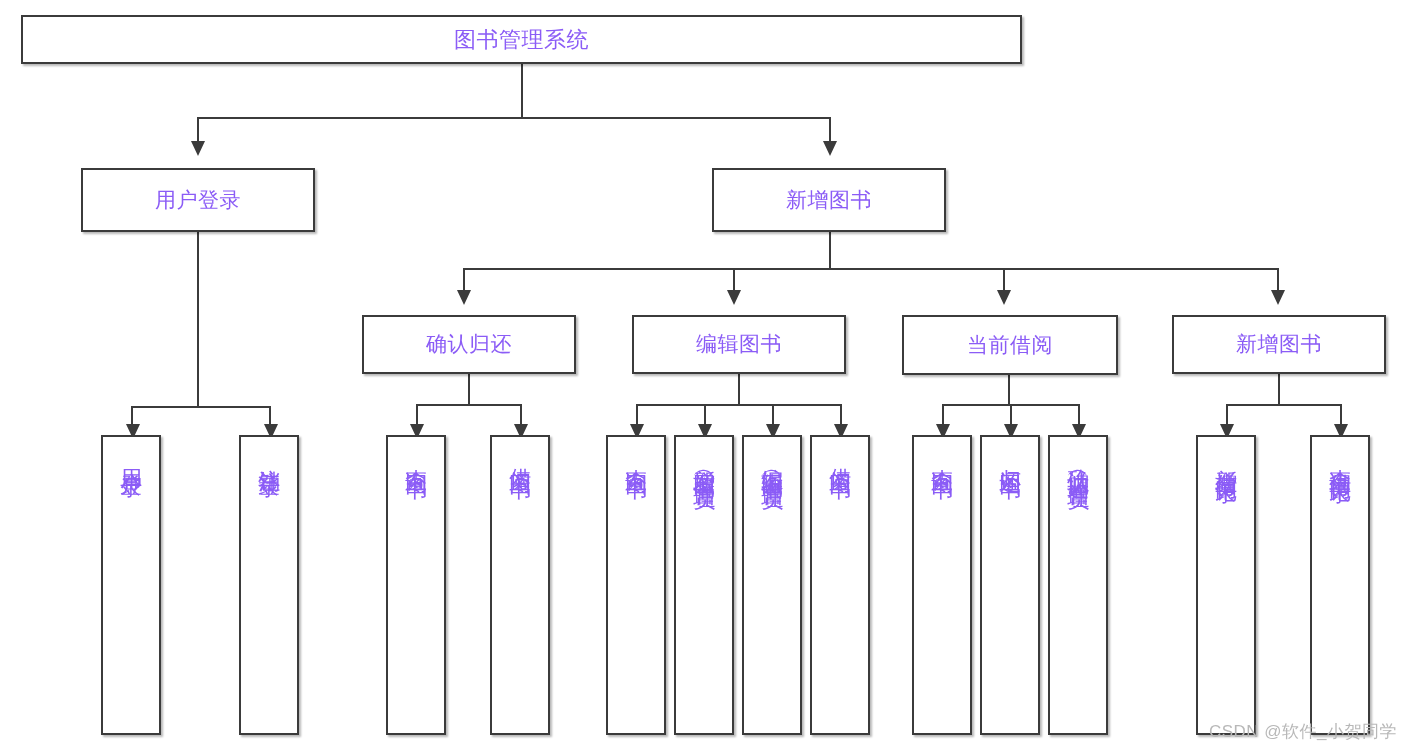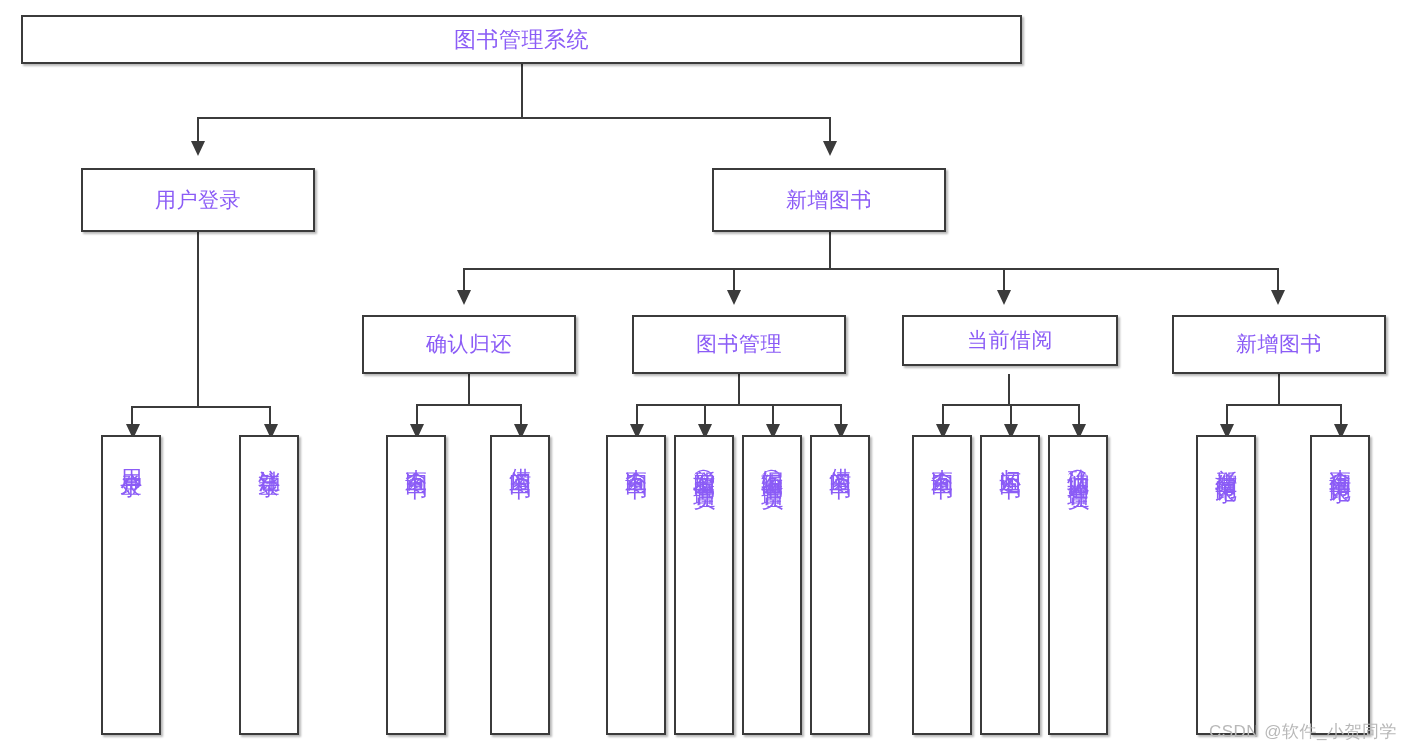--- a/index.html
+++ b/index.html
@@ -123,23 +123,23 @@
   <div class="arrow" style="left:727px;top:290px;"></div>
   <div class="ln v" style="left:1003px;top:268px;height:24px;"></div>
   <div class="arrow" style="left:997px;top:290px;"></div>
   <div class="ln v" style="left:1277px;top:268px;height:24px;"></div>
   <div class="arrow" style="left:1271px;top:290px;"></div>
 
   <div class="node horiz l3" style="left:362px;top:315px;width:214px;height:59px;">
     <span class="label">确认归还</span>
   </div>
   <div class="node horiz l3" style="left:632px;top:315px;width:214px;height:59px;">
-    <span class="label">图书管理</span>
-  </div>
-  <div class="node horiz l3" style="left:902px;top:315px;width:216px;height:51px;">
+    <span class="label">编辑图书</span>
+  </div>
+  <div class="node horiz l3" style="left:902px;top:315px;width:216px;height:60px;">
     <span class="label">当前借阅</span>
   </div>
   <div class="node horiz l3" style="left:1172px;top:315px;width:214px;height:59px;">
     <span class="label">新增图书</span>
   </div>
 
   <div class="ln v" style="left:468px;top:374px;height:32px;"></div>
   <div class="ln h" style="left:416px;top:404px;width:104px;"></div>
   <div class="ln v" style="left:416px;top:404px;height:23px;"></div>
   <div class="arrow" style="left:410px;top:424px;"></div>

